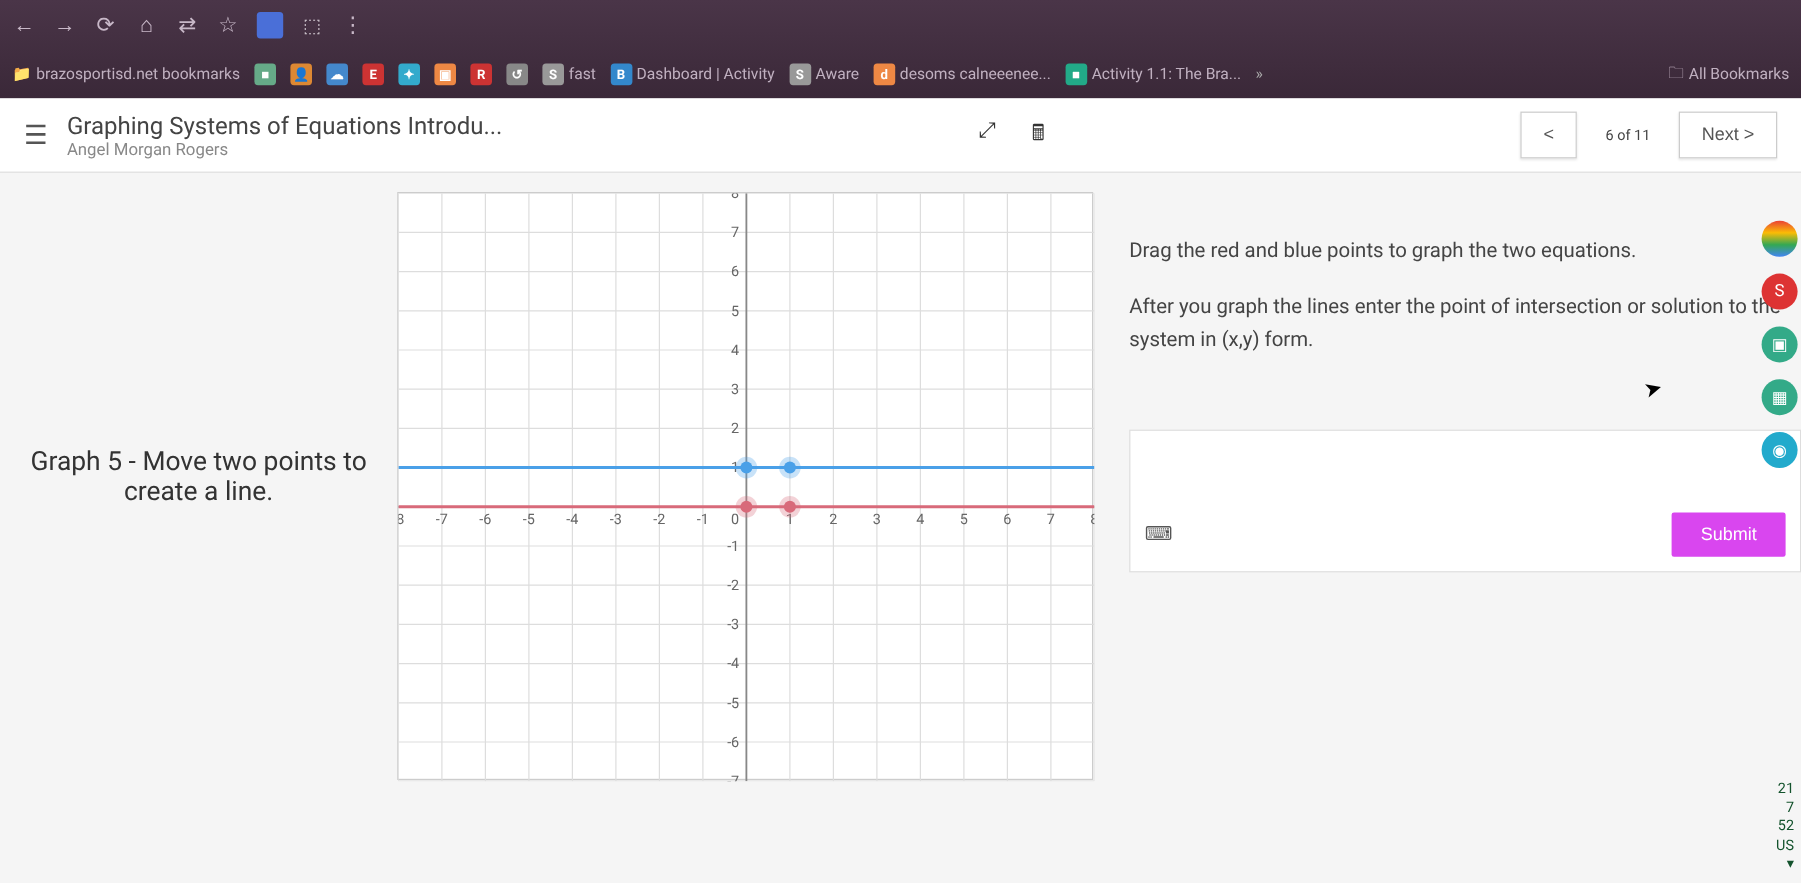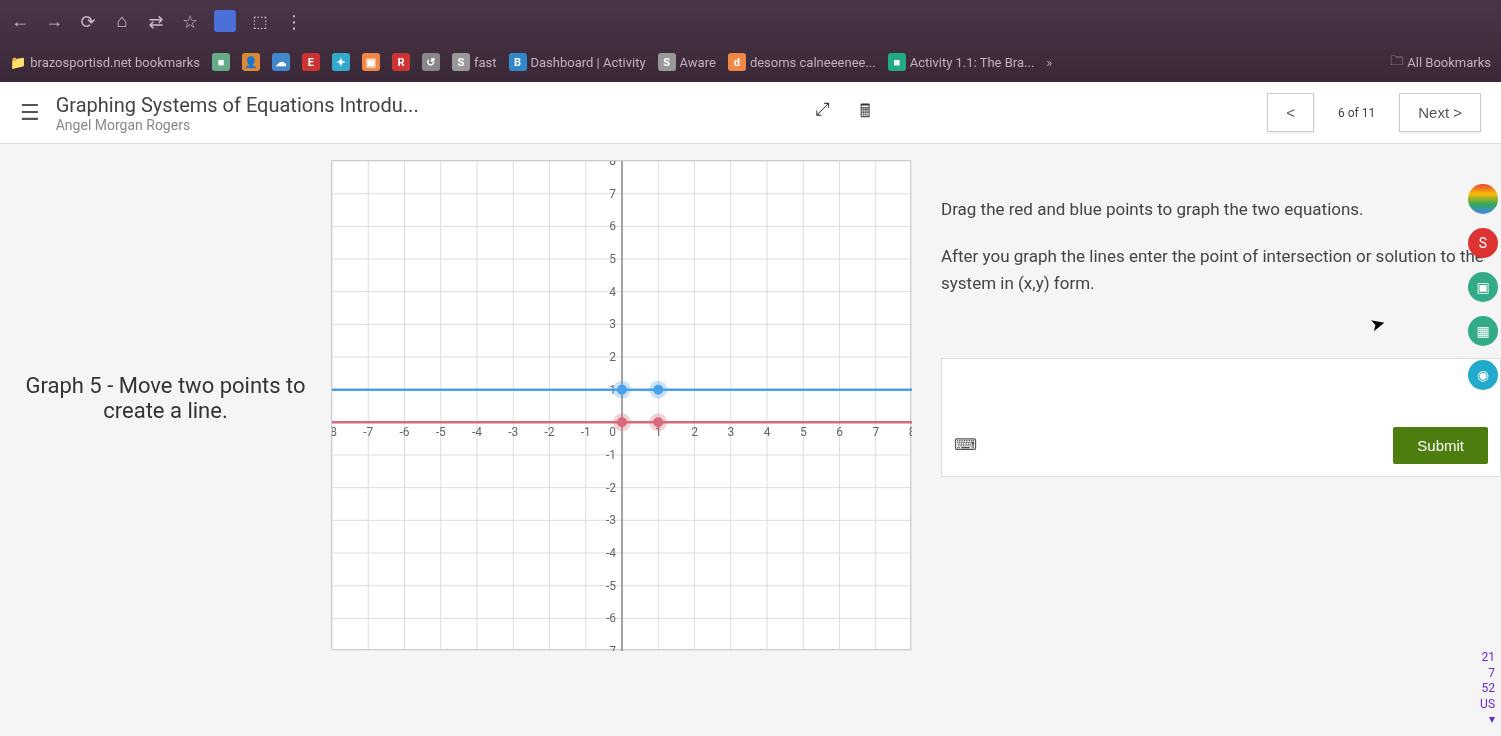--- a/index.html
+++ b/index.html
@@ -179,21 +179,21 @@
     justify-content: space-between;
     align-items:center;
     margin-top: 12px;
   }
   .kb-icon {
     font-size: 16px;
     color:#555;
     cursor:pointer;
   }
   .submit-btn {
-    background: #4d7c0f;
+    background: #d946ef;
     color: #fff;
     border: none;
     padding: 10px 24px;
     font-size: 15px;
     cursor: pointer;
     border-radius: 2px;
   }
   .right-rail {
     position: absolute;
     right: 0;
@@ -210,21 +210,21 @@
     border-radius: 50%;
     display:flex; align-items:center; justify-content:center;
     font-size: 14px;
     color:white;
   }
   .clock-rail {
     position:absolute;
     right: 6px;
     bottom: 8px;
     font-size: 12px;
-    color:#6d28d9;
+    color:#14532d;
     text-align:right;
     line-height:1.3;
   }
   .cursor {
     position:absolute;
     left: 1370px;
     top: 313px;
     font-size: 18px;
     color:#000;
     transform: rotate(-15deg);

